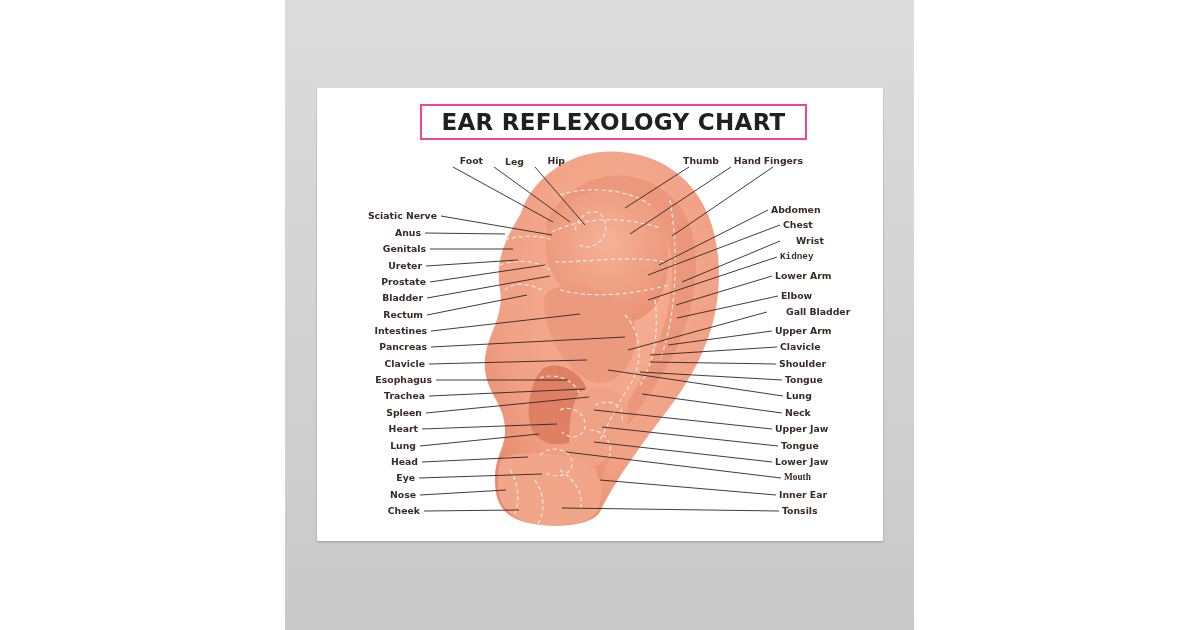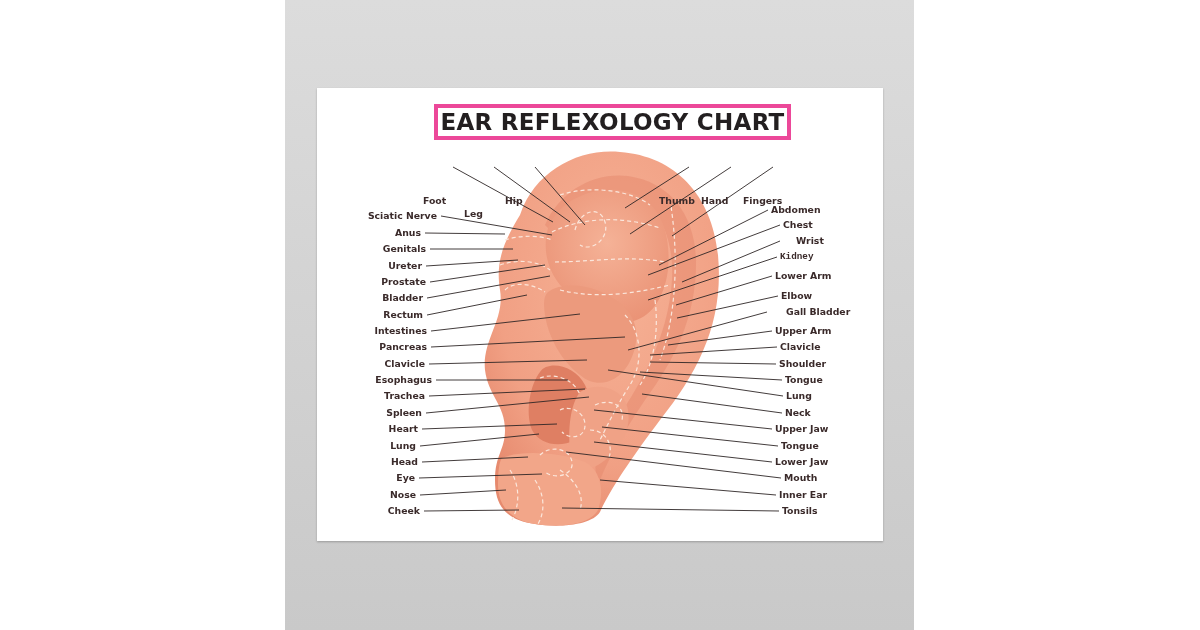--- a/index.html
+++ b/index.html
@@ -1,25 +1,25 @@
 <!DOCTYPE html>
 <html><head>
 <meta charset="utf-8">
 <style>
   html, body { margin:0; padding:0; }
   body { width:1200px; height:630px; background:#ffffff; position:relative; overflow:hidden; font-family:"Liberation Sans", sans-serif; }
   .gray-panel { position:absolute; left:285px; top:0; width:629px; height:630px; background:linear-gradient(180deg,#dcdcdc 0%,#c9c9c9 100%); }
   .poster { position:absolute; left:317px; top:88px; width:566px; height:453px; background:#ffffff; box-shadow:0 1px 2px rgba(0,0,0,0.25); }
-  .title-box { position:absolute; left:434px; top:104px; width:357px; height:36px; border:4px solid #ec4899; box-sizing:border-box; display:flex; align-items:center; justify-content:center; }
+  .title-box { position:absolute; left:420px; top:104px; width:387px; height:36px; border:2px solid #ec4899; box-sizing:border-box; display:flex; align-items:center; justify-content:center; }
   .title-text { font-family:"DejaVu Sans", sans-serif; font-weight:bold; font-size:23px; color:#231f20; letter-spacing:0.3px; white-space:nowrap; }
   svg.diagram { position:absolute; left:0; top:0; }
   .lbl { position:absolute; font-family:"DejaVu Sans", sans-serif; font-weight:bold; font-size:9.3px; color:#3a2a2a; white-space:nowrap; line-height:11px; }
   .lbl.left { text-align:right; }
   .lbl.right { text-align:left; }
-  .lbl.top { text-align:left;margin-top:40px; }
+  .lbl.top { text-align:right; }
 </style>
 </head>
 <body>
 
 <div class="gray-panel"></div>
 <div class="poster"></div>
 
 <div class="title-box">
   <span class="title-text">EAR  REFLEXOLOGY CHART</span>
 </div>
@@ -121,21 +121,21 @@
       <line x1="778" y1="446" x2="602" y2="427"></line>
       <line x1="772" y1="462" x2="594" y2="442"></line>
       <line x1="781" y1="478" x2="566" y2="452"></line>
       <line x1="776" y1="495" x2="600" y2="480"></line>
       <line x1="779" y1="511" x2="562" y2="508"></line>
     </g>
 </svg>
 
 <div id="labels">
     <div class="lbl top" style="left: 423px; top: 155px; width: 60px;">Foot</div>
-    <div class="lbl top" style="left: 464px; top: 168px; width: 60px;">Leg</div>
+    <div class="lbl top" style="left: 464px; top: 156px; width: 60px;">Leg</div>
     <div class="lbl top" style="left: 505px; top: 155px; width: 60px;">Hip</div>
     <div class="lbl top" style="left: 659px; top: 155px; width: 60px;">Thumb</div>
     <div class="lbl top" style="left: 701px; top: 155px; width: 60px;">Hand</div>
     <div class="lbl top" style="left: 743px; top: 155px; width: 60px;">Fingers</div>
     <div class="lbl left" style="left: 340px; top: 210px; width: 97px;">Sciatic Nerve</div>
     <div class="lbl left" style="left: 340px; top: 227px; width: 81px;">Anus</div>
     <div class="lbl left" style="left: 340px; top: 243px; width: 86px;">Genitals</div>
     <div class="lbl left" style="left: 340px; top: 260px; width: 82px;">Ureter</div>
     <div class="lbl left" style="left: 340px; top: 276px; width: 86px;">Prostate</div>
     <div class="lbl left" style="left: 340px; top: 292px; width: 83px;">Bladder</div>
@@ -161,16 +161,16 @@
     <div class="lbl right" style="left: 786px; top: 306px;">Gall Bladder</div>
     <div class="lbl right" style="left: 775px; top: 325px;">Upper Arm</div>
     <div class="lbl right" style="left: 780px; top: 341px;">Clavicle</div>
     <div class="lbl right" style="left: 779px; top: 358px;">Shoulder</div>
     <div class="lbl right" style="left: 785px; top: 374px;">Tongue</div>
     <div class="lbl right" style="left: 786px; top: 390px;">Lung</div>
     <div class="lbl right" style="left: 785px; top: 407px;">Neck</div>
     <div class="lbl right" style="left: 775px; top: 423px;">Upper Jaw</div>
     <div class="lbl right" style="left: 781px; top: 440px;">Tongue</div>
     <div class="lbl right" style="left: 775px; top: 456px;">Lower Jaw</div>
-    <div class="lbl right" style="left: 784px; top: 472px;">Mouth</div>
+    <div class="lbl right" style="left: 784px; top: 472px; font-family: Liberation Serif, serif;">Mouth</div>
     <div class="lbl right" style="left: 779px; top: 489px;">Inner Ear</div>
     <div class="lbl right" style="left: 782px; top: 505px;">Tonsils</div>
   </div>
 
 </body></html>

